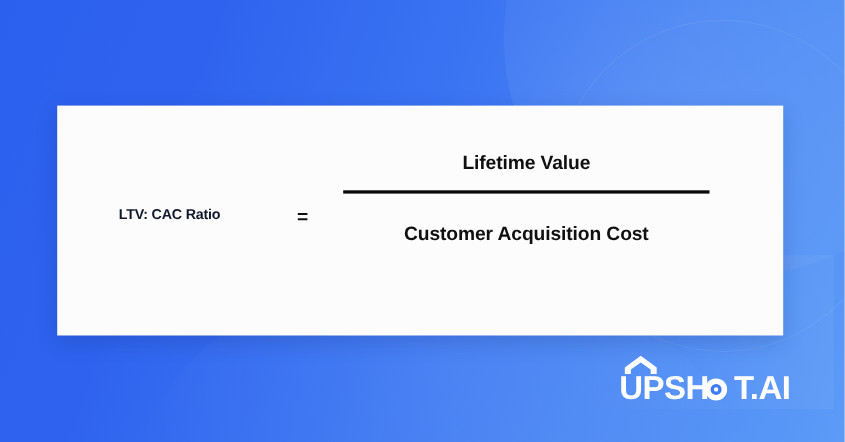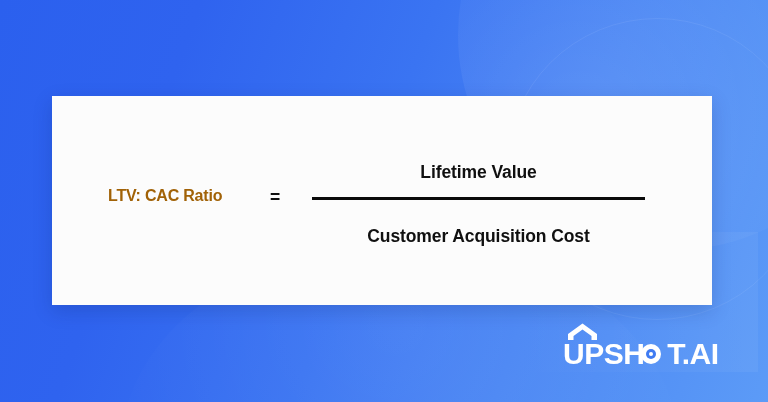--- a/index.html
+++ b/index.html
@@ -76,40 +76,40 @@
     left: 0;
     top: 0;
     width: 100%;
     height: 100%;
   }
 
   .lhs {
     position: absolute;
     left: 56px;
     top: 91px;
-    font-size: 16px;
-    font-weight: bold;
-    color: #a16207;
+    font-size: 13px;
+    font-weight: bold;
+    color: #0f172a;
     letter-spacing: -0.2px;
     white-space: nowrap;
   }
 
   .equals {
     position: absolute;
     left: 218px;
     top: 91px;
     font-size: 17.5px;
     font-weight: bold;
     color: #101010;
   }
 
   .fraction {
     position: absolute;
     left: 260px;
-    top: 68px;
+    top: 44px;
     width: 333px;
     text-align: center;
   }
 
   .numerator {
     font-size: 17.5px;
     font-weight: bold;
     color: #101010;
     letter-spacing: -0.1px;
     line-height: 1;

